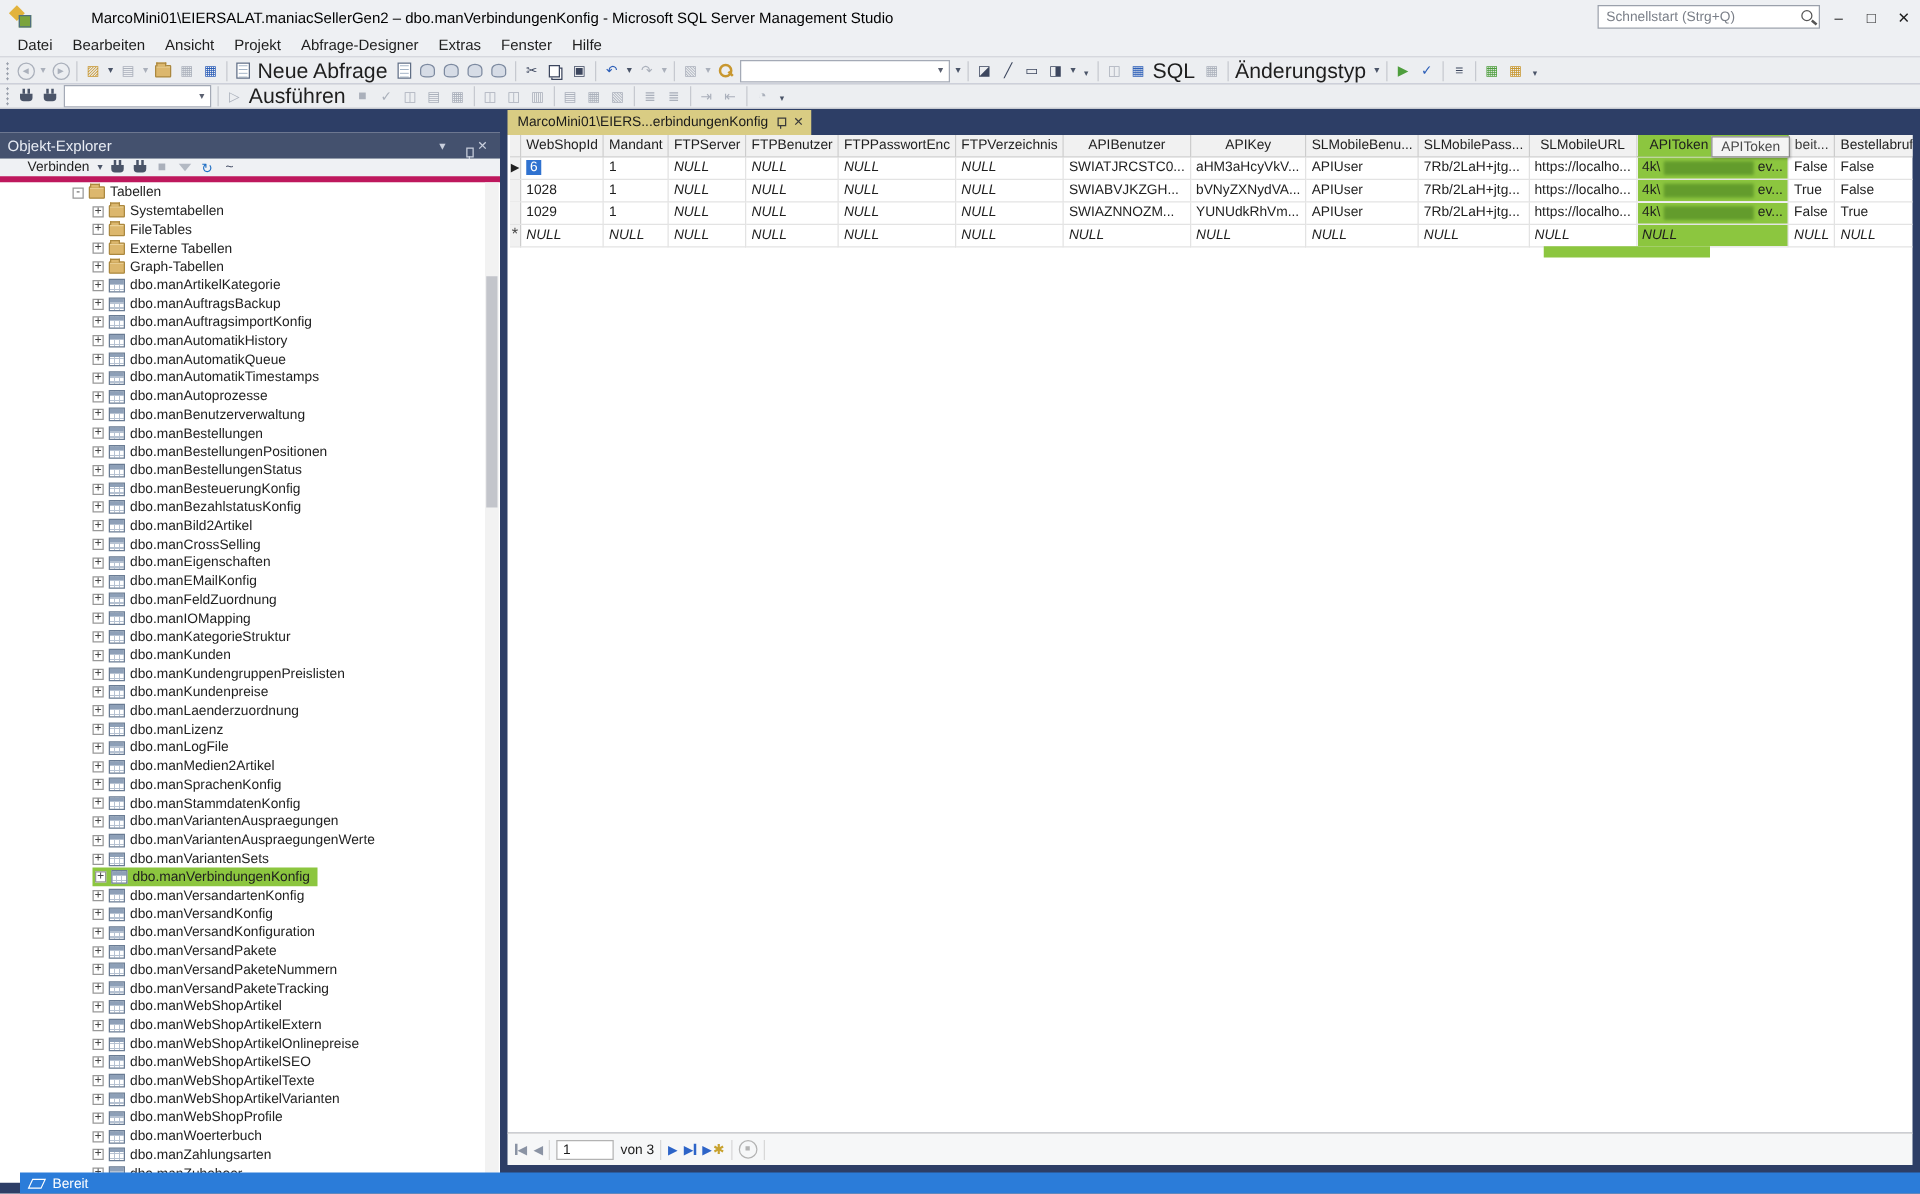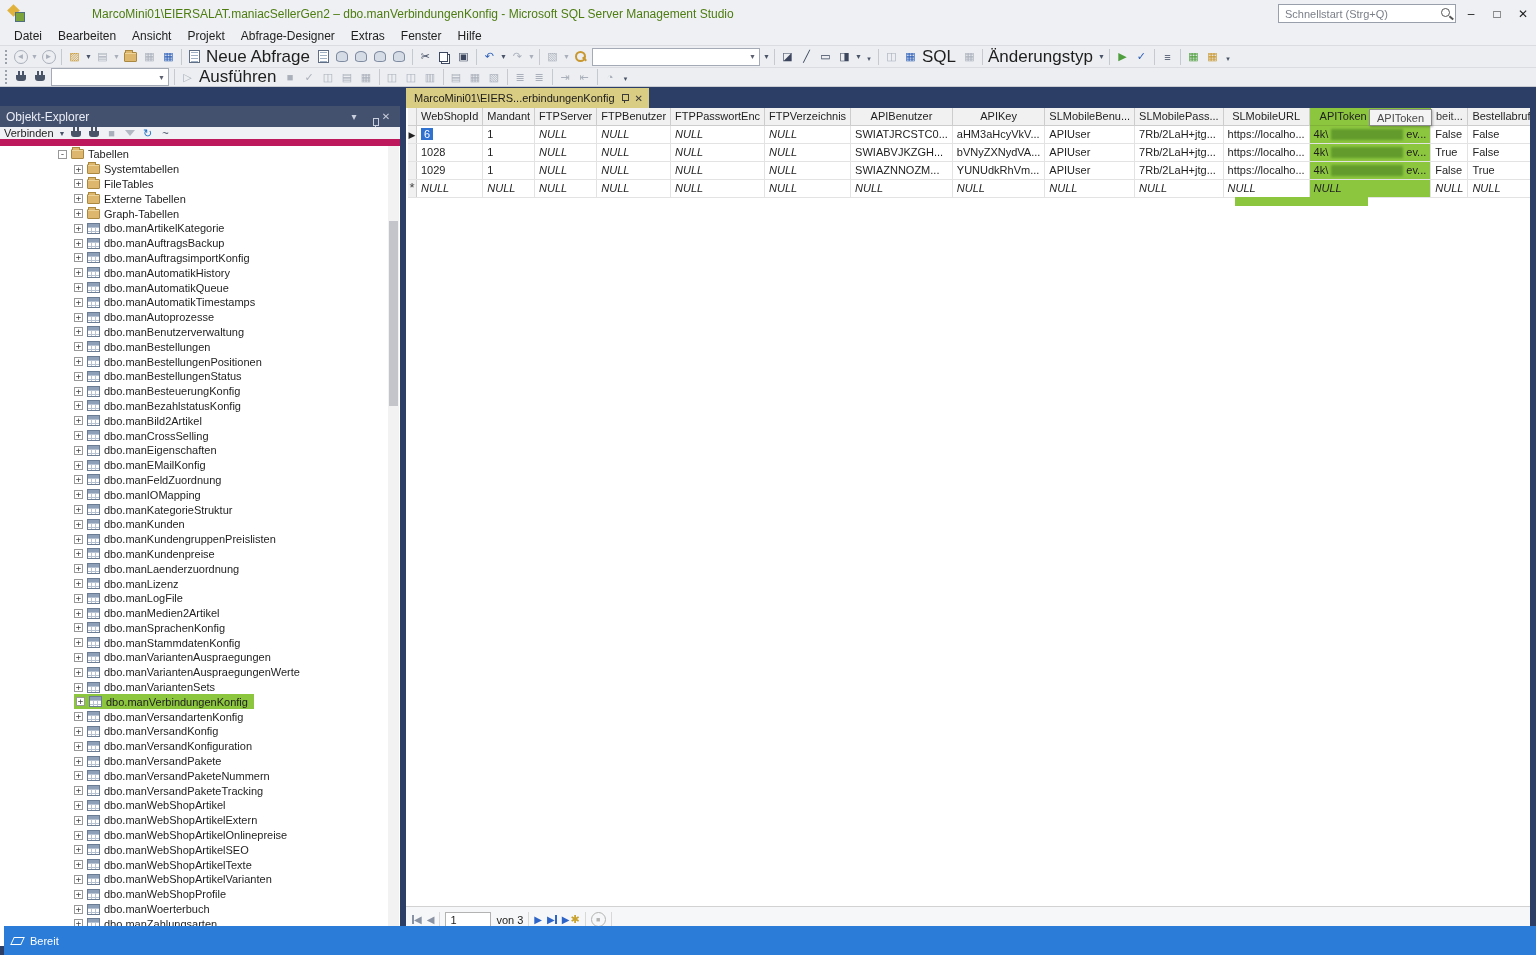--- a/index.html
+++ b/index.html
@@ -5,21 +5,21 @@
   * { box-sizing: border-box; margin: 0; padding: 0; }
   html,body { width:1536px; height:955px; overflow:hidden; }
   body { font-family:"Liberation Sans", sans-serif; font-size:12px; color:#1e1e1e; }
   .app { position:relative; width:1536px; height:955px; background:var(--shell,#2d3e66); overflow:hidden; }
 
   
   .titlebar { position:absolute; top:0; left:0; right:0; height:28px; background:#eef0f3; display:flex; align-items:center; }
   .appicon { width:18px; height:18px; margin:0 10px 0 8px; position:relative; }
   .appicon::before { content:""; position:absolute; left:1px; top:1px; width:9px; height:9px; background:#e2b33c; transform:rotate(45deg); }
   .appicon::after { content:""; position:absolute; right:1px; bottom:1px; width:8px; height:8px; background:#7ba43c; border:1px solid #4f6f7e; }
-  .wtitle { font-size:12px; color:#4d7c0f; margin-left:56px; }
+  .wtitle { font-size:12px; color:#000000; margin-left:37px; }
   .quicklaunch { position:absolute; right:80px; top:4px; width:178px; height:19px; background:#fff; border:1px solid #9aa0ab; display:flex; align-items:center; padding:0 22px 0 6px; color:#7a7f88; font-size:11px; }
   .magicon { position:absolute; right:5px; top:3px; width:9px; height:9px; border:1.5px solid #555; border-radius:50%; }
   .magicon::after { content:""; position:absolute; left:7px; top:8px; width:5px; height:1.5px; background:#555; transform:rotate(40deg); }
   .winbtns { position:absolute; right:0; top:0; height:28px; display:flex; }
   .winbtn { width:26px; height:28px; display:flex; align-items:center; justify-content:center; font-size:12px; color:#1b1b1b; }
 
   .menubar { position:absolute; top:28px; left:0; right:0; height:17px; background:#eef0f3; display:flex; align-items:center; padding-left:6px; }
   .menuitem { padding:0 8px; font-size:12px; height:17px; line-height:17px; }
 
   .toolbar { position:absolute; left:0; right:0; background:#eceef1; display:flex; align-items:center; padding-left:2px; }
@@ -58,21 +58,21 @@
   .funnel { width:0; height:0; border-left:5px solid transparent; border-right:5px solid transparent; border-top:6px solid #b3b9c3; position:relative; }
 
   
   .oe { position:absolute; left:0; top:90px; width:400px; height:840px; background:#fff;margin-top:16px; }
   .oe-head { position:absolute; top:0; left:0; right:0; height:21px; background:#44516e; color:#e8ecf4; display:flex; align-items:center; padding:0 6px; font-size:12px; }
   .oe-head .sp { flex:1; }
   .oe-hbtn { width:16px; text-align:center; font-size:10px; color:#c9cfdd; }
   .pinic { position:relative; width:10px; height:12px; }
   .pinic::before { content:""; position:absolute; left:3px; top:1px; width:4px; height:6px; border:1px solid #c9cfdd; }
   .pinic::after { content:""; position:absolute; left:4.5px; top:8px; width:1px; height:4px; background:#c9cfdd; }
-  .oe-tools { position:absolute; top:21px; left:0; right:0; height:19px; background:#eff1f4; border-bottom:7px solid #be185d; display:flex; align-items:center; padding-left:2px; }
+  .oe-tools { position:absolute; top:21px; left:0; right:0; height:19px; background:#eff1f4; border-bottom:5px solid #be185d; display:flex; align-items:center; padding-left:20px; }
   .oe-tools .tbtn { width:18px; }
   .tree { position:absolute; top:40px; left:0; right:0; bottom:0; background:#fff; overflow:hidden; padding-top:1px; }
   .trow { display:flex; align-items:center; height:14.8px; white-space:nowrap; font-size:11px; }
   .texp { width:9px; height:9px; border:1px solid #989898; background:#fff; color:#444; font-size:9px; line-height:7px; text-align:center; margin-right:4px; flex:none; font-family:"DejaVu Sans Mono", monospace; }
   .tlab { margin-left:4px; }
   .trow.root { padding-left:58px; }
   .trow.child { padding-left:74px; }
   .hlband { display:flex; align-items:center; background:var(--hl,#8cc63f); padding:0 6px 0 2px; height:14.8px; }
   .vscroll { position:absolute; right:1px; top:40px; width:11px; bottom:1px; background:#f2f2f2; }
   .vthumb { position:absolute; left:1px; width:9px; top:75px; height:185px; background:#c3c5cb; }
@@ -104,21 +104,21 @@
 
   .pagerbar { position:absolute; left:0; right:0; bottom:0; height:26px; background:#f6f7f8; border-top:1px solid #d2d2d2; display:flex; align-items:center; gap:5px; padding-left:6px; font-size:11px; }
   .pbtn { display:flex; align-items:center; font-size:10px; }
   .pbar { width:2px; height:9px; background:currentColor; }
   .p-gray { color:#8a93a4; } .p-blue { color:#2d64c8; }
   .pstar { color:#c8a22f; font-size:11px; margin-left:1px; }
   .pbox { width:46px; height:16px; background:#fff; border:1px solid #b3b3b3; padding:0 4px; line-height:15px; }
   .pvsep { width:1px; height:16px; background:#d8d8d8; }
   .pstop { width:15px; height:15px; border:1px solid #b3b3b3; border-radius:50%; color:#b3b3b3; font-size:7px; display:flex; align-items:center; justify-content:center; }
 
-  .statusbar { position:absolute; left:4px; right:0; bottom:0; height:29px; background:var(--status,#2b7cd9); color:#fff; display:flex; align-items:center; padding-left:8px; font-size:11px; gap:7px; }
+  .statusbar { position:absolute; left:16px; right:0; bottom:0; height:17px; background:var(--status,#2b7cd9); color:#fff; display:flex; align-items:center; padding-left:8px; font-size:11px; gap:7px; }
   .parallelogram { width:11px; height:8px; border:1px solid #fff; transform:skewX(-25deg); }
 </style>
 </head>
 <body>
 
 <div class="app">
 
   <div class="titlebar">
     <div class="appicon"></div>
     <div class="wtitle">MarcoMini01\EIERSALAT.maniacSellerGen2 – dbo.manVerbindungenKonfig - Microsoft SQL Server Management Studio</div>

